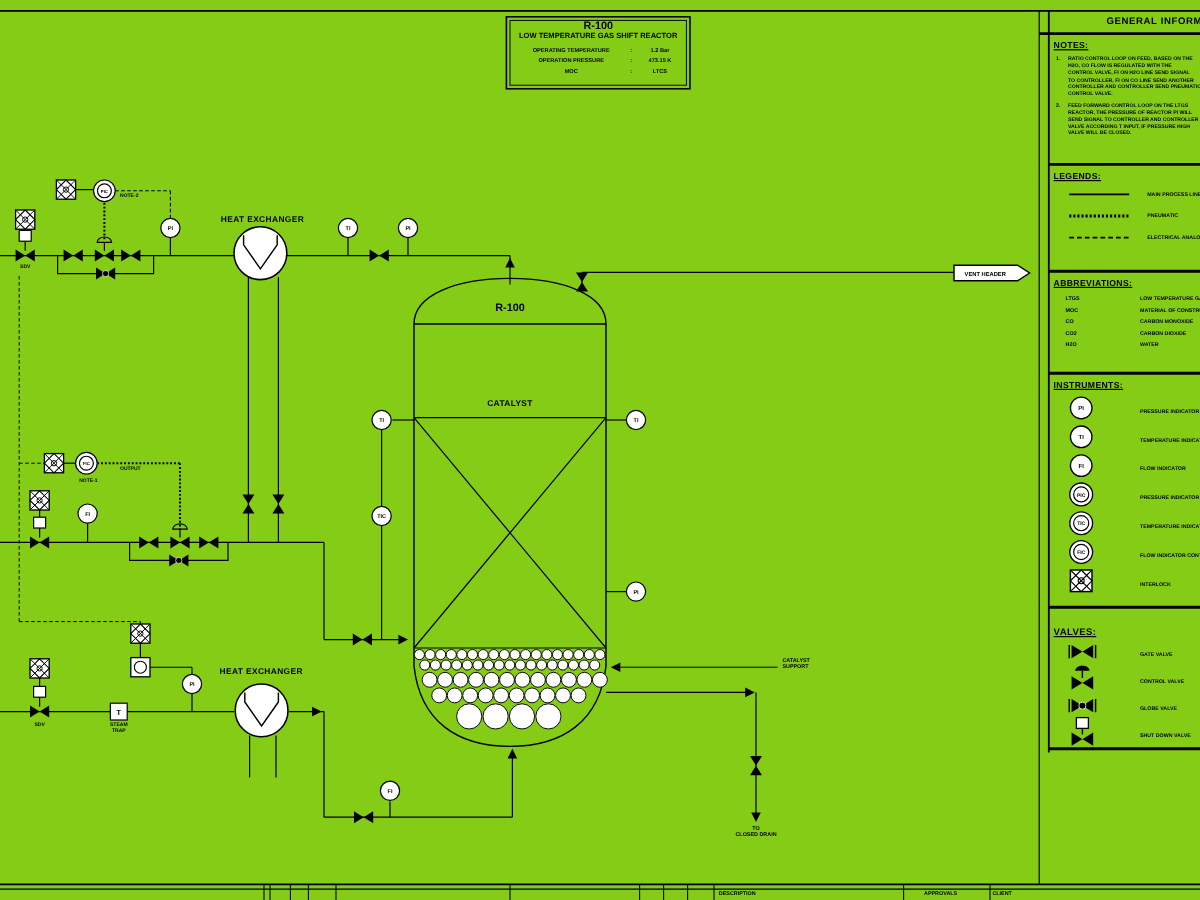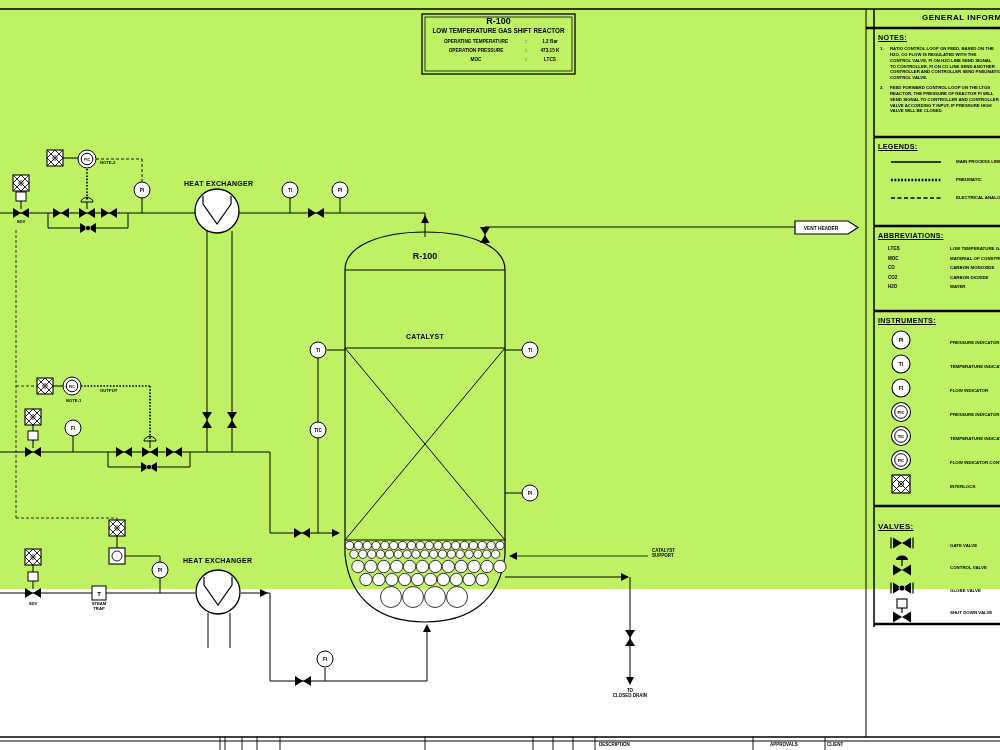--- a/index.html
+++ b/index.html
@@ -1,18 +1,18 @@
 <!DOCTYPE html>
 <html><head>
 <meta charset="utf-8">
 <style>
   * { margin:0; padding:0; box-sizing:border-box; }
   html,body { width:1000px; height:750px; overflow:hidden; background:#fff;
               font-family:"Liberation Sans", sans-serif; }
-  #stage { position:relative; width:1000px; height:589px; background:#bef264; color:#000; }
+  #stage { position:relative; width:1000px; height:750px; background:#84cc16; color:#000; }
   svg.layer { position:absolute; left:0; top:0; }
   .lbl { position:absolute; font-weight:bold; color:#000; white-space:nowrap; line-height:1.15; }
   .fs9 { font-size:9px; } .fs8 { font-size:8px; } .fs7 { font-size:7px; letter-spacing:.3px; }
   .fs6 { font-size:6.3px; } .fs45 { font-size:4.5px; } .fs42 { font-size:4.2px; }
   .ctr { text-align:center; }
   
   #titlebox-rows { position:absolute; left:430px; top:38px; width:140px; }
   .tb-row { display:flex; font-size:4.7px; font-weight:bold; line-height:1.9; }
   .tb-l { width:92px; text-align:center; } .tb-c { width:8px; text-align:center; } .tb-v { width:40px; text-align:center; }
   

